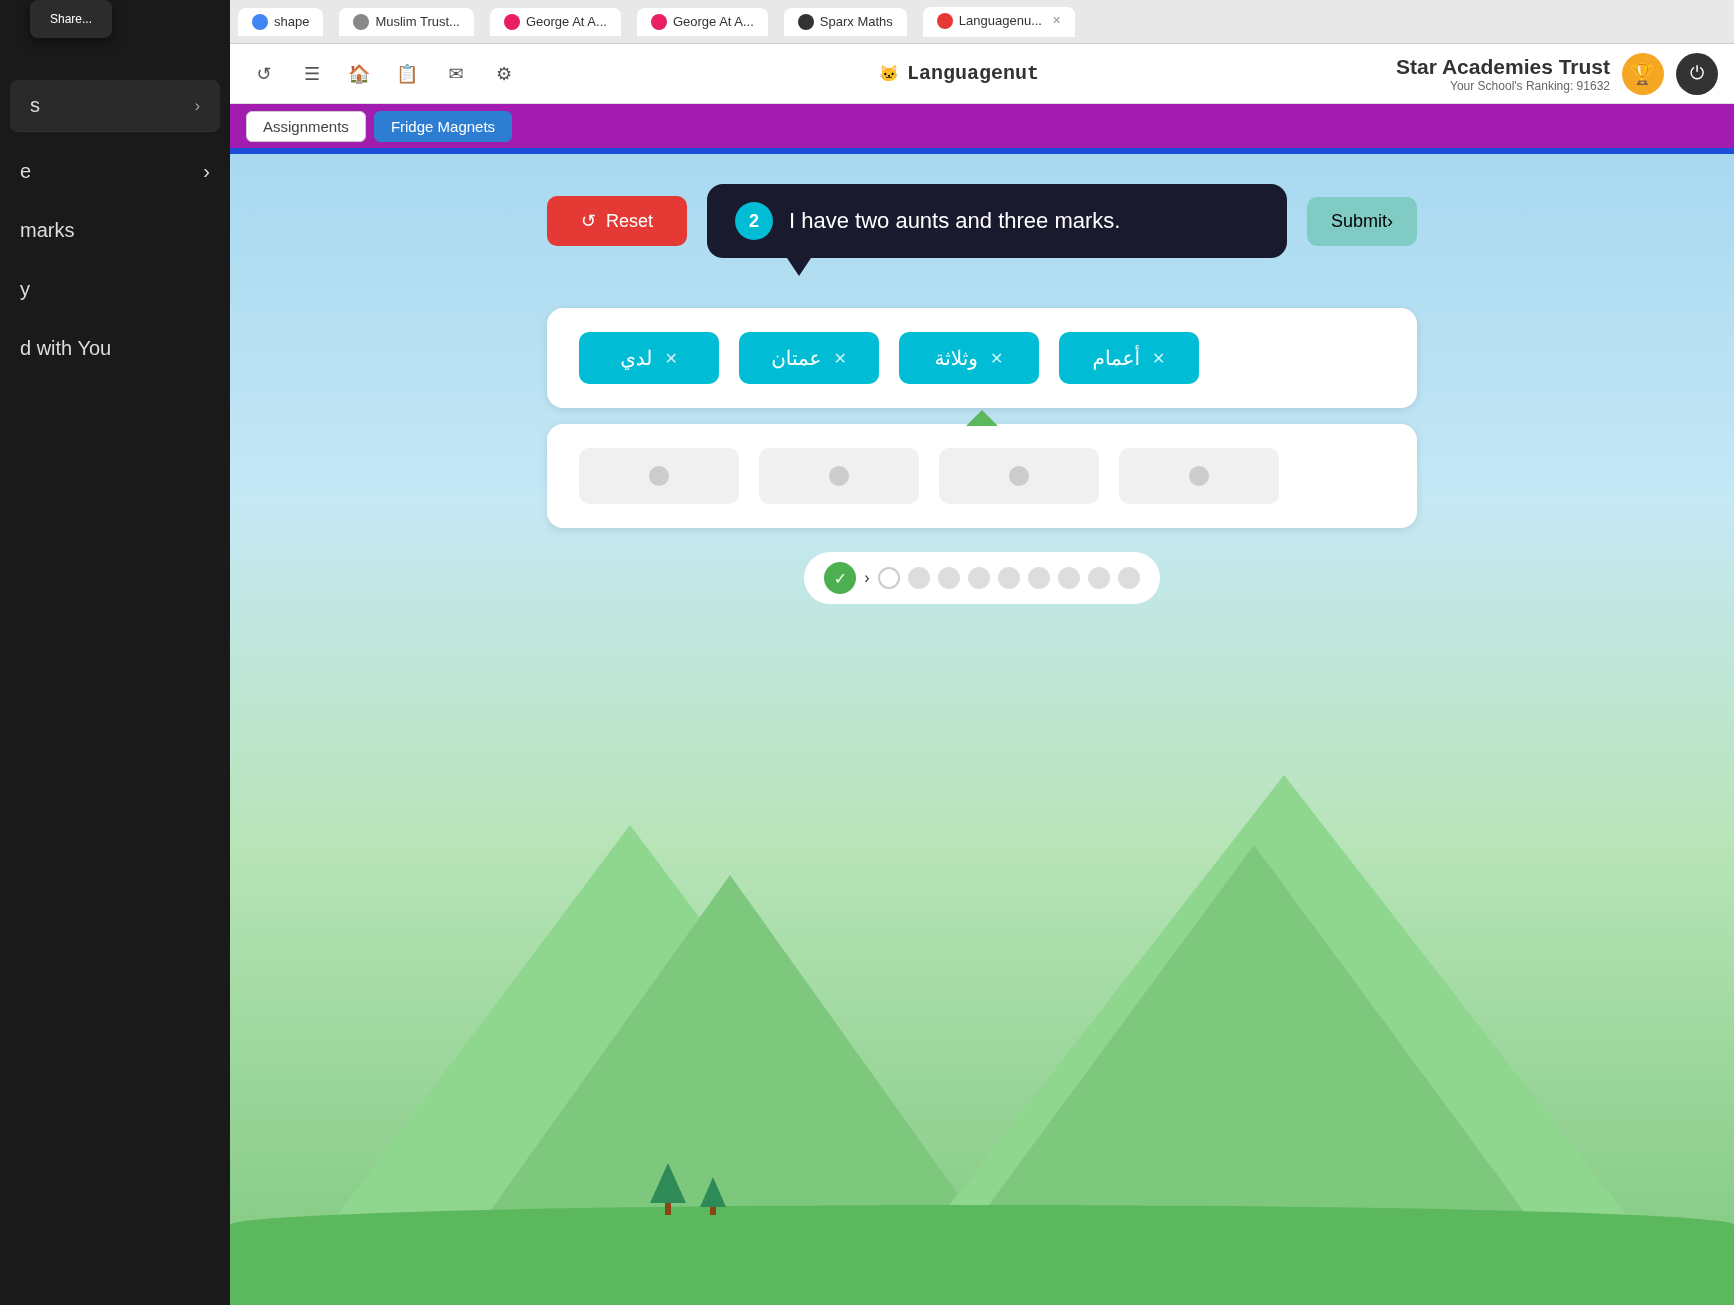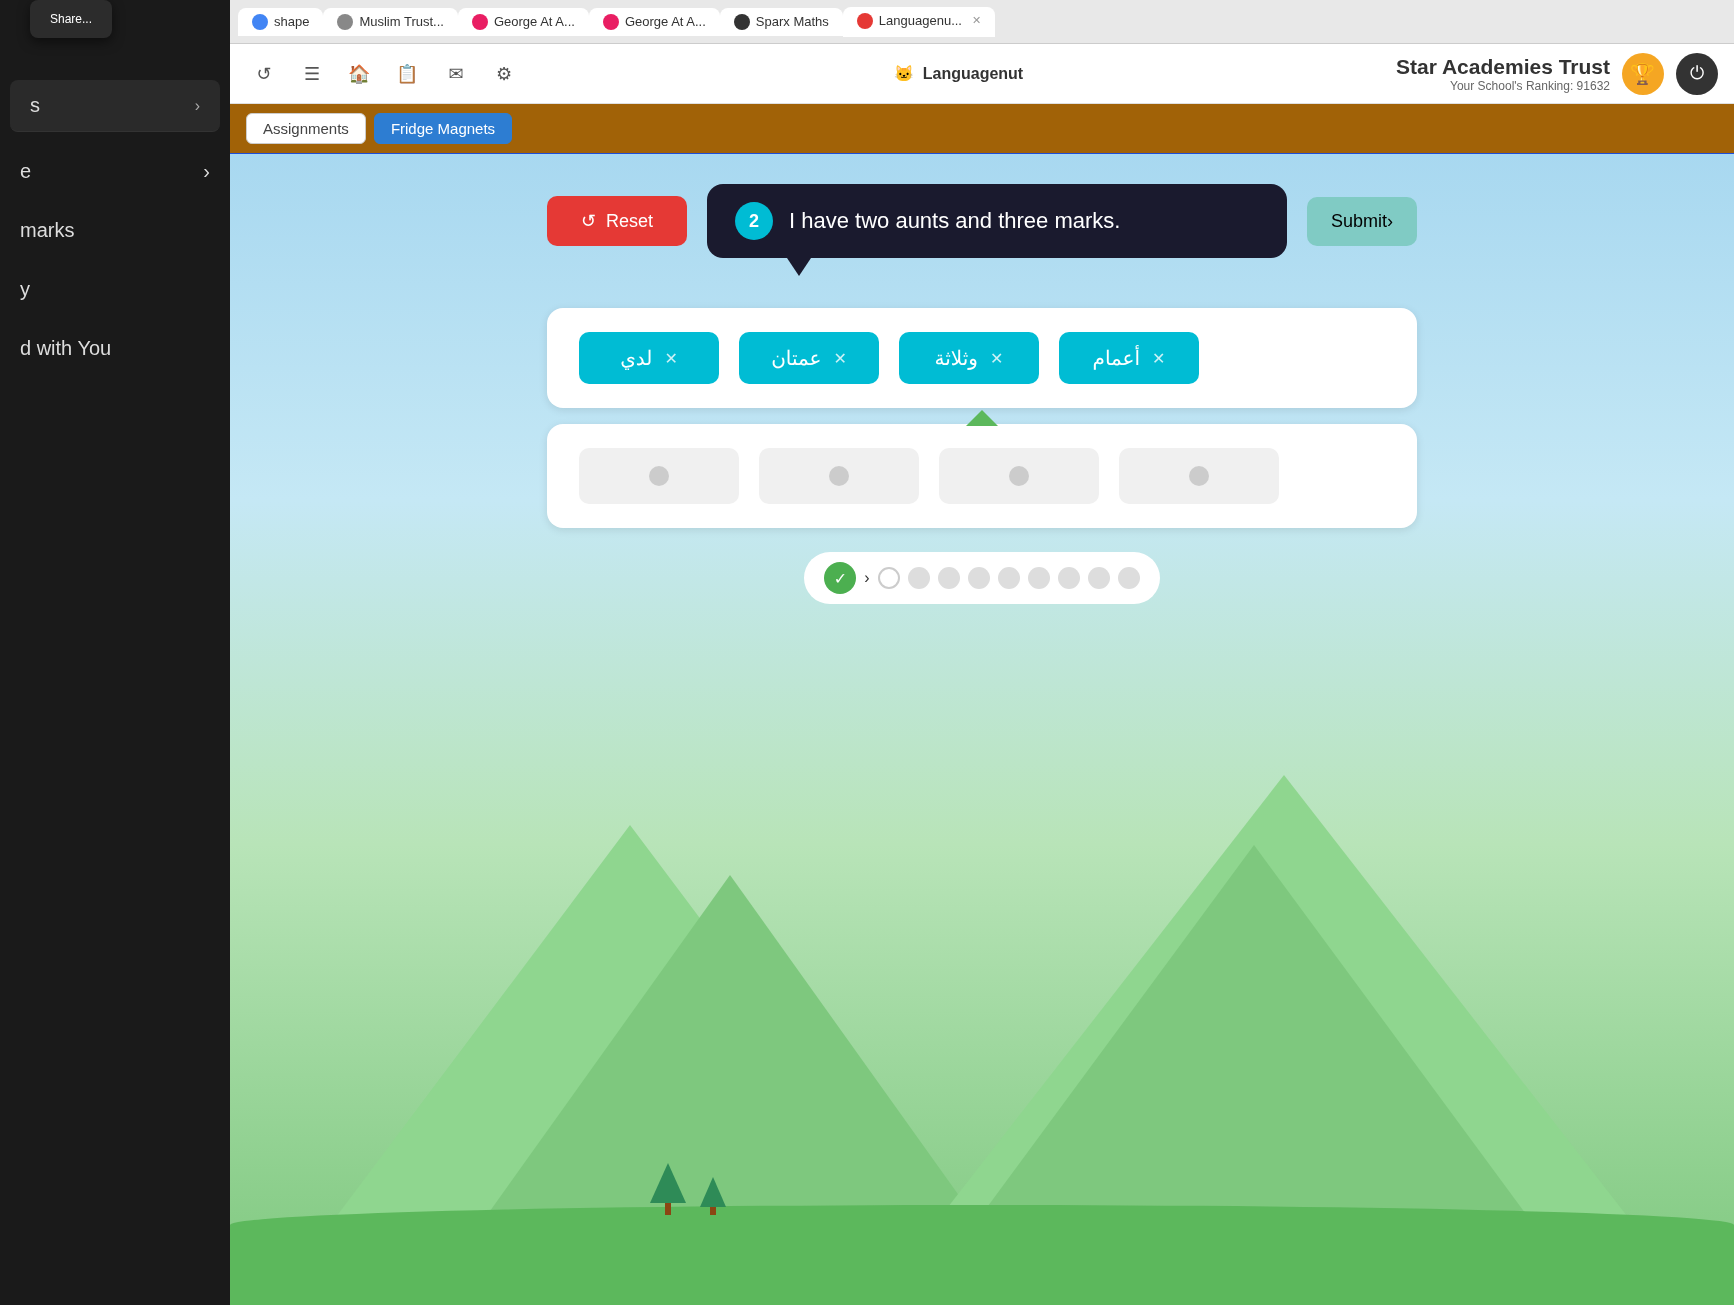--- a/index.html
+++ b/index.html
@@ -81,21 +81,21 @@
       overflow: hidden;
     }
 
     
     .browser-tabs {
       height: 44px;
       background: #e8e8e8;
       display: flex;
       align-items: center;
       padding: 0 8px;
-      gap: 0;
+      gap: 16px;
       border-bottom: 1px solid #ccc;
     }
     .tab {
       display: flex;
       align-items: center;
       gap: 6px;
       background: #fff;
       border-radius: 8px 8px 0 0;
       padding: 6px 14px;
       font-size: 13px;
@@ -142,23 +142,24 @@
       color: #555;
       font-size: 18px;
     }
     .logo-area {
       display: flex;
       align-items: center;
       gap: 8px;
       margin: 0 auto;
     }
     .logo-text {
-      font-size: 16px;
+      font-size: 20px;
       font-weight: bold;
       color: #333;
+      font-family: Liberation Mono, monospace;
     }
     .school-info {
       text-align: right;
     }
     .school-name {
       font-size: 21px;
       font-weight: bold;
       color: #333;
     }
     .school-rank {
@@ -185,26 +186,26 @@
       align-items: center;
       justify-content: center;
       cursor: pointer;
       color: #fff;
       font-size: 18px;
     }
 
     
     .breadcrumb-bar {
       height: 50px;
-      background: #a16207;
+      background: #a21caf;
       display: flex;
       align-items: center;
       padding: 0 16px;
       gap: 8px;
-      border-bottom: 1px solid #1d4ed8;
+      border-bottom: 6px solid #1d4ed8;
     }
     .breadcrumb-btn {
       padding: 6px 16px;
       border: 1px solid #ccc;
       border-radius: 6px;
       background: #fff;
       font-size: 15px;
       cursor: pointer;
       color: #444;
     }

